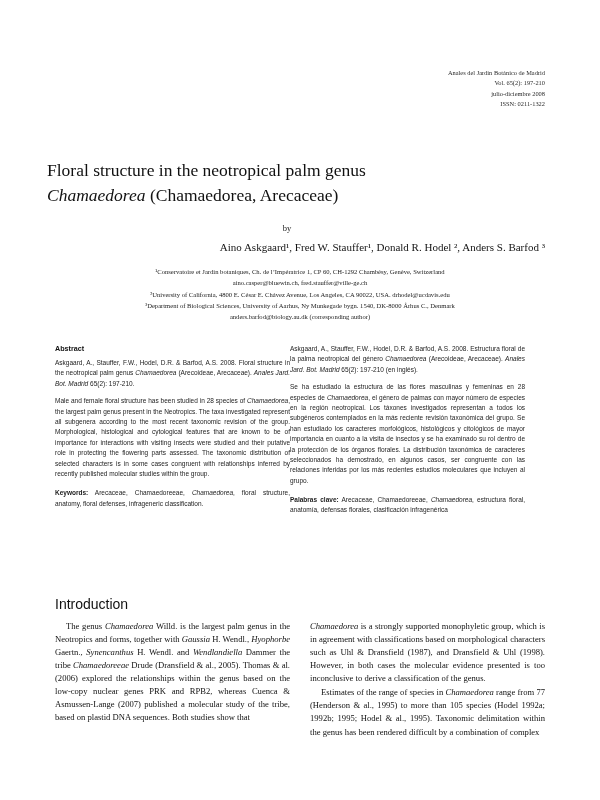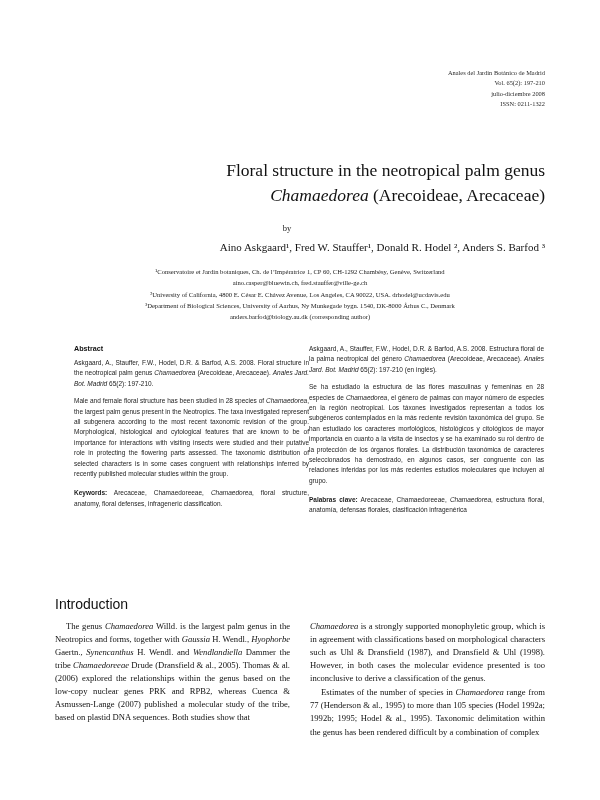--- a/index.html
+++ b/index.html
@@ -32,24 +32,24 @@
     font-family: "Liberation Serif", serif;
     font-size: 6.4px;
     line-height: 1.62;
     color: #2b2b2b;
   }
   .journal-header div { white-space: nowrap; }
 
   
   .title-block {
     position: absolute;
-    left: 55px;
+    left: 47px;
     top: 158px;
     width: 490px;
-    text-align: right;
+    text-align: left;
   }
   .doc-title {
     font-family: "Liberation Serif", serif;
     font-size: 17.5px;
     line-height: 1.42;
     font-weight: normal;
     color: #111;
     margin: 0;
   }
   .doc-title .it { font-style: italic; }
@@ -86,21 +86,20 @@
   }
   .affiliations div { white-space: nowrap; }
 
   
   .abs-wrap {
     position: absolute;
     left: 55px;
     top: 344px;
     width: 490px;
     display: flex;
-    margin-left: 19px;
   }
   .abs-col { width: 235px; }
   .abs-head {
     font-family: "Liberation Sans", sans-serif;
     font-size: 7.2px;
     font-weight: bold;
     color: #111;
     margin: 0 0 5px 0;
   }
   .abs-p {
@@ -164,21 +163,21 @@
   <div class="journal-header">
     <div>Anales del Jardín Botánico de Madrid</div>
     <div>Vol. 65(2): 197-210</div>
     <div>julio-diciembre 2008</div>
     <div>ISSN: 0211-1322</div>
   </div>
 
   <div class="title-block">
     <h1 class="doc-title">
       <span>Floral structure in the neotropical palm genus</span><br>
-      <span class="it">Chamaedorea</span><span> (Arecoideae, Arecaceae)</span>
+      <span class="it">Chamaedorea</span><span> (Chamaedorea, Arecaceae)</span>
     </h1>
   </div>
 
   <div class="byline">by</div>
 
   <div class="authors">Aino Askgaard¹, Fred W. Stauffer¹, Donald R. Hodel ², Anders S. Barfod ³</div>
 
   <div class="affiliations">
     <div>¹Conservatoire et Jardin botaniques, Ch. de l’Impératrice 1, CP 60, CH-1292 Chambésy, Genève, Switzerland</div>
     <div>aino.casper@bluewin.ch, fred.stauffer@ville-ge.ch</div>
@@ -207,18 +206,18 @@
   <h2 class="intro-head">Introduction</h2>
 
   <div class="body-wrap">
 
     <div class="body-col">
       <p class="body-p"><span>The genus </span><span class="it">Chamaedorea</span><span> Willd. is the largest palm genus in the Neotropics and forms, together with </span><span class="it">Gaussia</span><span> H. Wendl., </span><span class="it">Hyophorbe</span><span> Gaertn., </span><span class="it">Synencanthus</span><span> H. Wendl. and </span><span class="it">Wendlandiella</span><span> Dammer the tribe </span><span class="it">Chamaedoreeae</span><span> Drude (Dransfield &amp; al., 2005). Thomas &amp; al. (2006) explored the relationships within the genus based on the low-copy nuclear genes PRK and RPB2, whereas Cuenca &amp; Asmussen-Lange (2007) published a molecular study of the tribe, based on plastid DNA sequences. Both studies show that</span></p>
     </div>
 
     <div class="body-col">
       <p class="body-p noindent"><span class="it">Chamaedorea</span><span> is a strongly supported monophyletic group, which is in agreement with classifications based on morphological characters such as Uhl &amp; Dransfield (1987), and Dransfield &amp; Uhl (1998). However, in both cases the molecular evidence presented is too inconclusive to derive a classification of the genus.</span></p>
-      <p class="body-p"><span>Estimates of the number of species in </span><span class="it">Chamaedorea</span><span> range from 77 (Henderson &amp; al., 1995) to more than 105 species (Hodel 1992a; 1992b; 1995; Hodel &amp; al., 1995). Taxonomic delimitation within the genus has been rendered difficult by a combination of complex</span></p>
+      <p class="body-p"><span>Estimates of the range of species in </span><span class="it">Chamaedorea</span><span> range from 77 (Henderson &amp; al., 1995) to more than 105 species (Hodel 1992a; 1992b; 1995; Hodel &amp; al., 1995). Taxonomic delimitation within the genus has been rendered difficult by a combination of complex</span></p>
     </div>
 
   </div>
 
 </div>
 
 </body></html>

